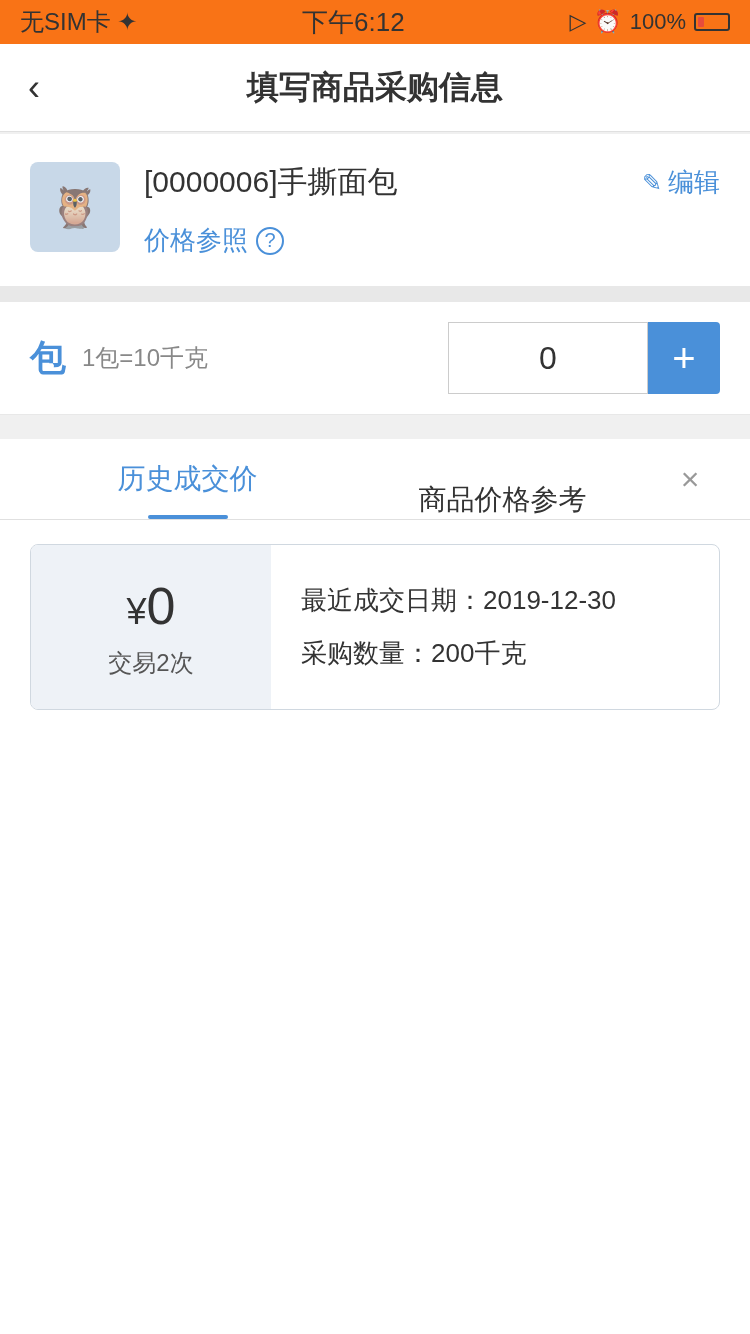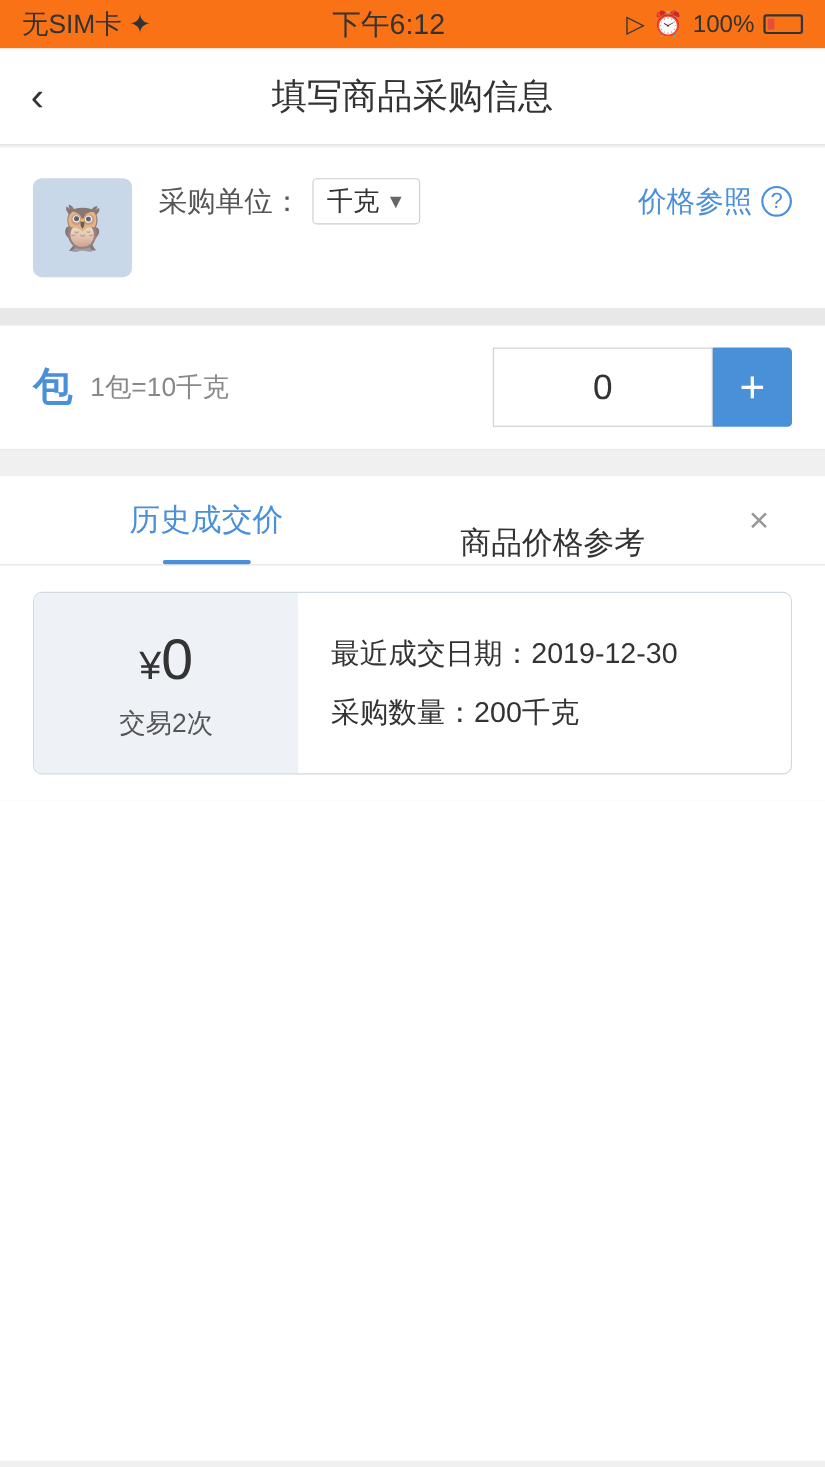--- a/index.html
+++ b/index.html
@@ -74,21 +74,21 @@
       position: absolute;
       left: 28px;
       font-size: 36px;
       color: #333;
       cursor: pointer;
       line-height: 1;
     }
     .nav-title {
       font-size: 32px;
       color: #333;
-      font-weight: 400;
+      font-weight: 700;
     }
 
     
     .product-section {
       width: 750px;
       background: #ffffff;
       padding: 28px 30px;
       margin-top: 2px;
     }
     .product-header {
@@ -376,28 +376,28 @@
   </div>
   <div class="nav-title">填写商品采购信息</div>
 </div>
 
 <div class="product-section">
   <div class="product-header">
     <div class="product-thumbnail">
       <span class="product-thumbnail-icon">🦉</span>
     </div>
     <div class="product-info">
+      <div class="product-top-row">
+        <span class="product-name">[0000006]手撕面包</span>
+        <a class="edit-link">
+          <span class="edit-icon-char">✎</span>
+          <span>编辑</span>
+        </a>
+      </div>
       <div class="product-unit-row">
-        <div class="unit-label">
-          <span>采购单位：</span>
-          <div class="unit-select">
-            <span>千克</span>
-            <span class="unit-chevron">▼</span>
-          </div>
-        </div>
         <a class="price-ref-link">
           <span>价格参照</span>
           <div class="price-help-icon">?</div>
         </a>
       </div>
     </div>
   </div>
 </div>
 
 <div class="divider-gray"></div>

